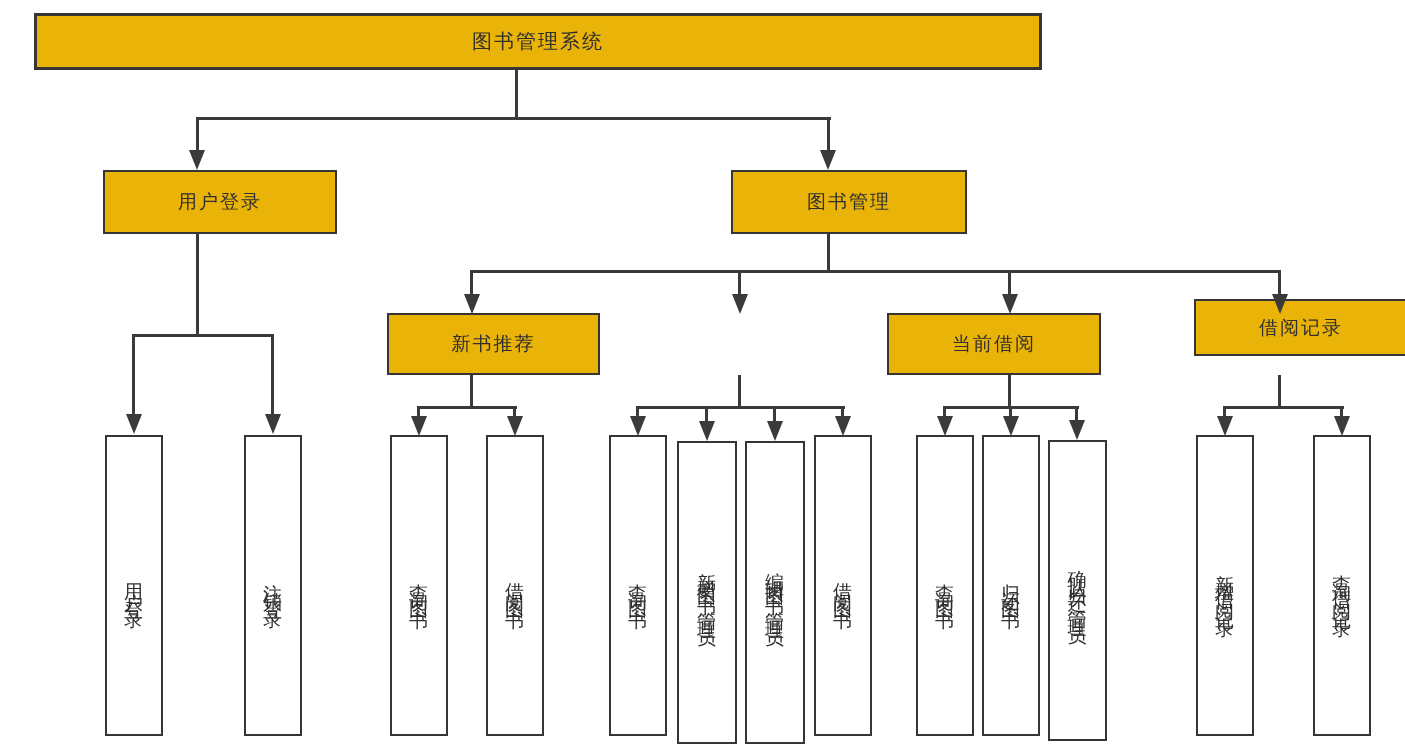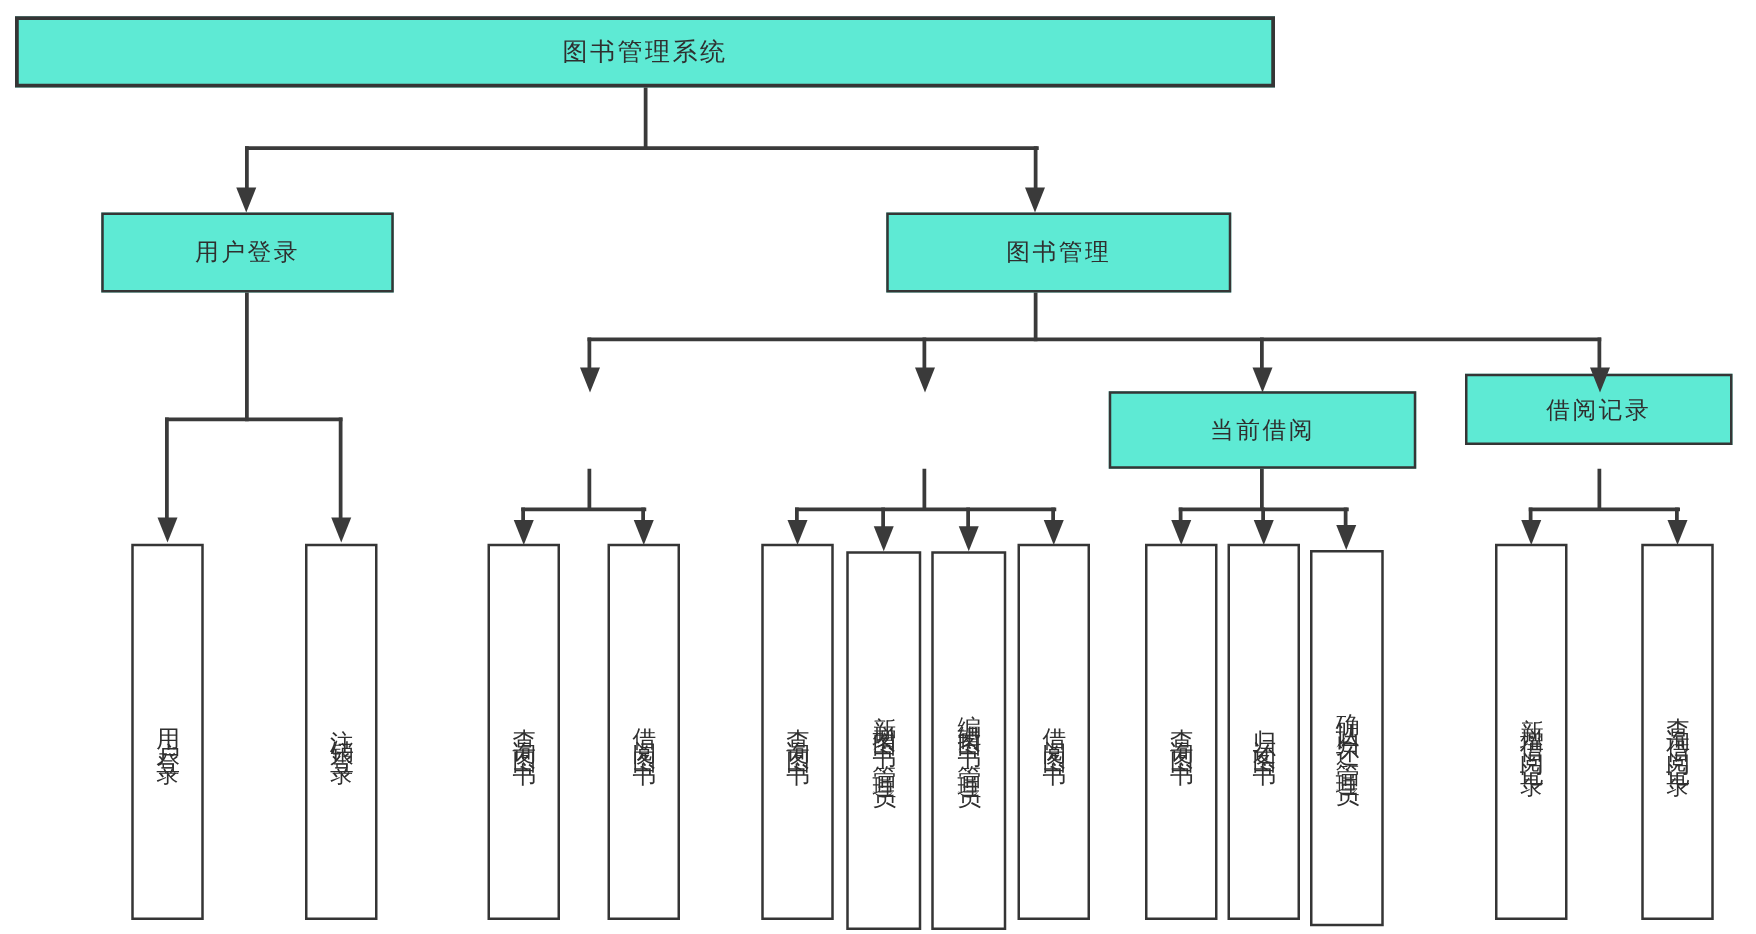--- a/index.html
+++ b/index.html
@@ -1,23 +1,23 @@
 <!DOCTYPE html>
 <html><head>
 <meta charset="utf-8">
 <style>
   html,body{margin:0;padding:0;background:#ffffff;}
   #canvas{
     position:relative;width:1405px;height:747px;background:#ffffff;overflow:hidden;
     font-family:"Liberation Sans","DejaVu Sans",sans-serif;color:#2f2f2f;
   }
   .hbox{
-    position:absolute;box-sizing:border-box;border:2.5px solid #353535;background:#5eead4;
+    position:absolute;box-sizing:border-box;border:2.5px solid #353535;background:#eab308;
     display:flex;align-items:center;justify-content:center;
-    font-size:19px;letter-spacing:2px;white-space:nowrap;
+    font-size:19px;letter-spacing:2px;white-space:nowrap;margin-left:22px;
   }
   .root{border-width:3px;font-size:20px;}
   .vbox{
     position:absolute;box-sizing:border-box;border:2.5px solid #353535;background:#ffffff;
     display:flex;align-items:center;justify-content:center;
     writing-mode:vertical-rl;text-orientation:mixed;
     font-size:19px;letter-spacing:9px;line-height:1;
   }
   .ln{position:absolute;background:#3a3a3a;}
   .arw{
@@ -31,23 +31,24 @@
   }
 </style>
 </head>
 <body>
 
 <div id="canvas">
 
   <div class="hbox root" style="left:12px;top:13px;width:1008px;height:57px;">图书管理系统</div>
 
   <div class="hbox" style="left:81px;top:170px;width:234px;height:64px;">用户登录</div>
-  <div class="hbox" style="left:709px;top:170px;width:276px;height:64px;">图书管理</div>
+  <div class="hbox" style="left:709px;top:170px;width:236px;height:64px;">图书管理</div>
 
-  <div class="hbox" style="left:887px;top:313px;width:246px;height:62px;">当前借阅</div>
+  <div class="hbox" style="left:365px;top:313px;width:213px;height:62px;">新书推荐</div>
+  <div class="hbox" style="left:865px;top:313px;width:214px;height:62px;">当前借阅</div>
   <div class="hbox" style="left:1172px;top:299px;width:214px;height:57px;">借阅记录</div>
 
   <div class="vbox" style="left:105px;top:435px;width:58px;height:301px;">用户登录</div>
   <div class="vbox" style="left:244px;top:435px;width:58px;height:301px;">注销登录</div>
 
   <div class="vbox" style="left:390px;top:435px;width:58px;height:301px;">查询图书</div>
   <div class="vbox" style="left:486px;top:435px;width:58px;height:301px;">借阅图书</div>
 
   <div class="vbox" style="left:609px;top:435px;width:58px;height:301px;">查询图书</div>
   <div class="vbox" style="left:677px;top:441px;width:60px;height:303px;letter-spacing:8px;">新增图书（管理员）</div>

